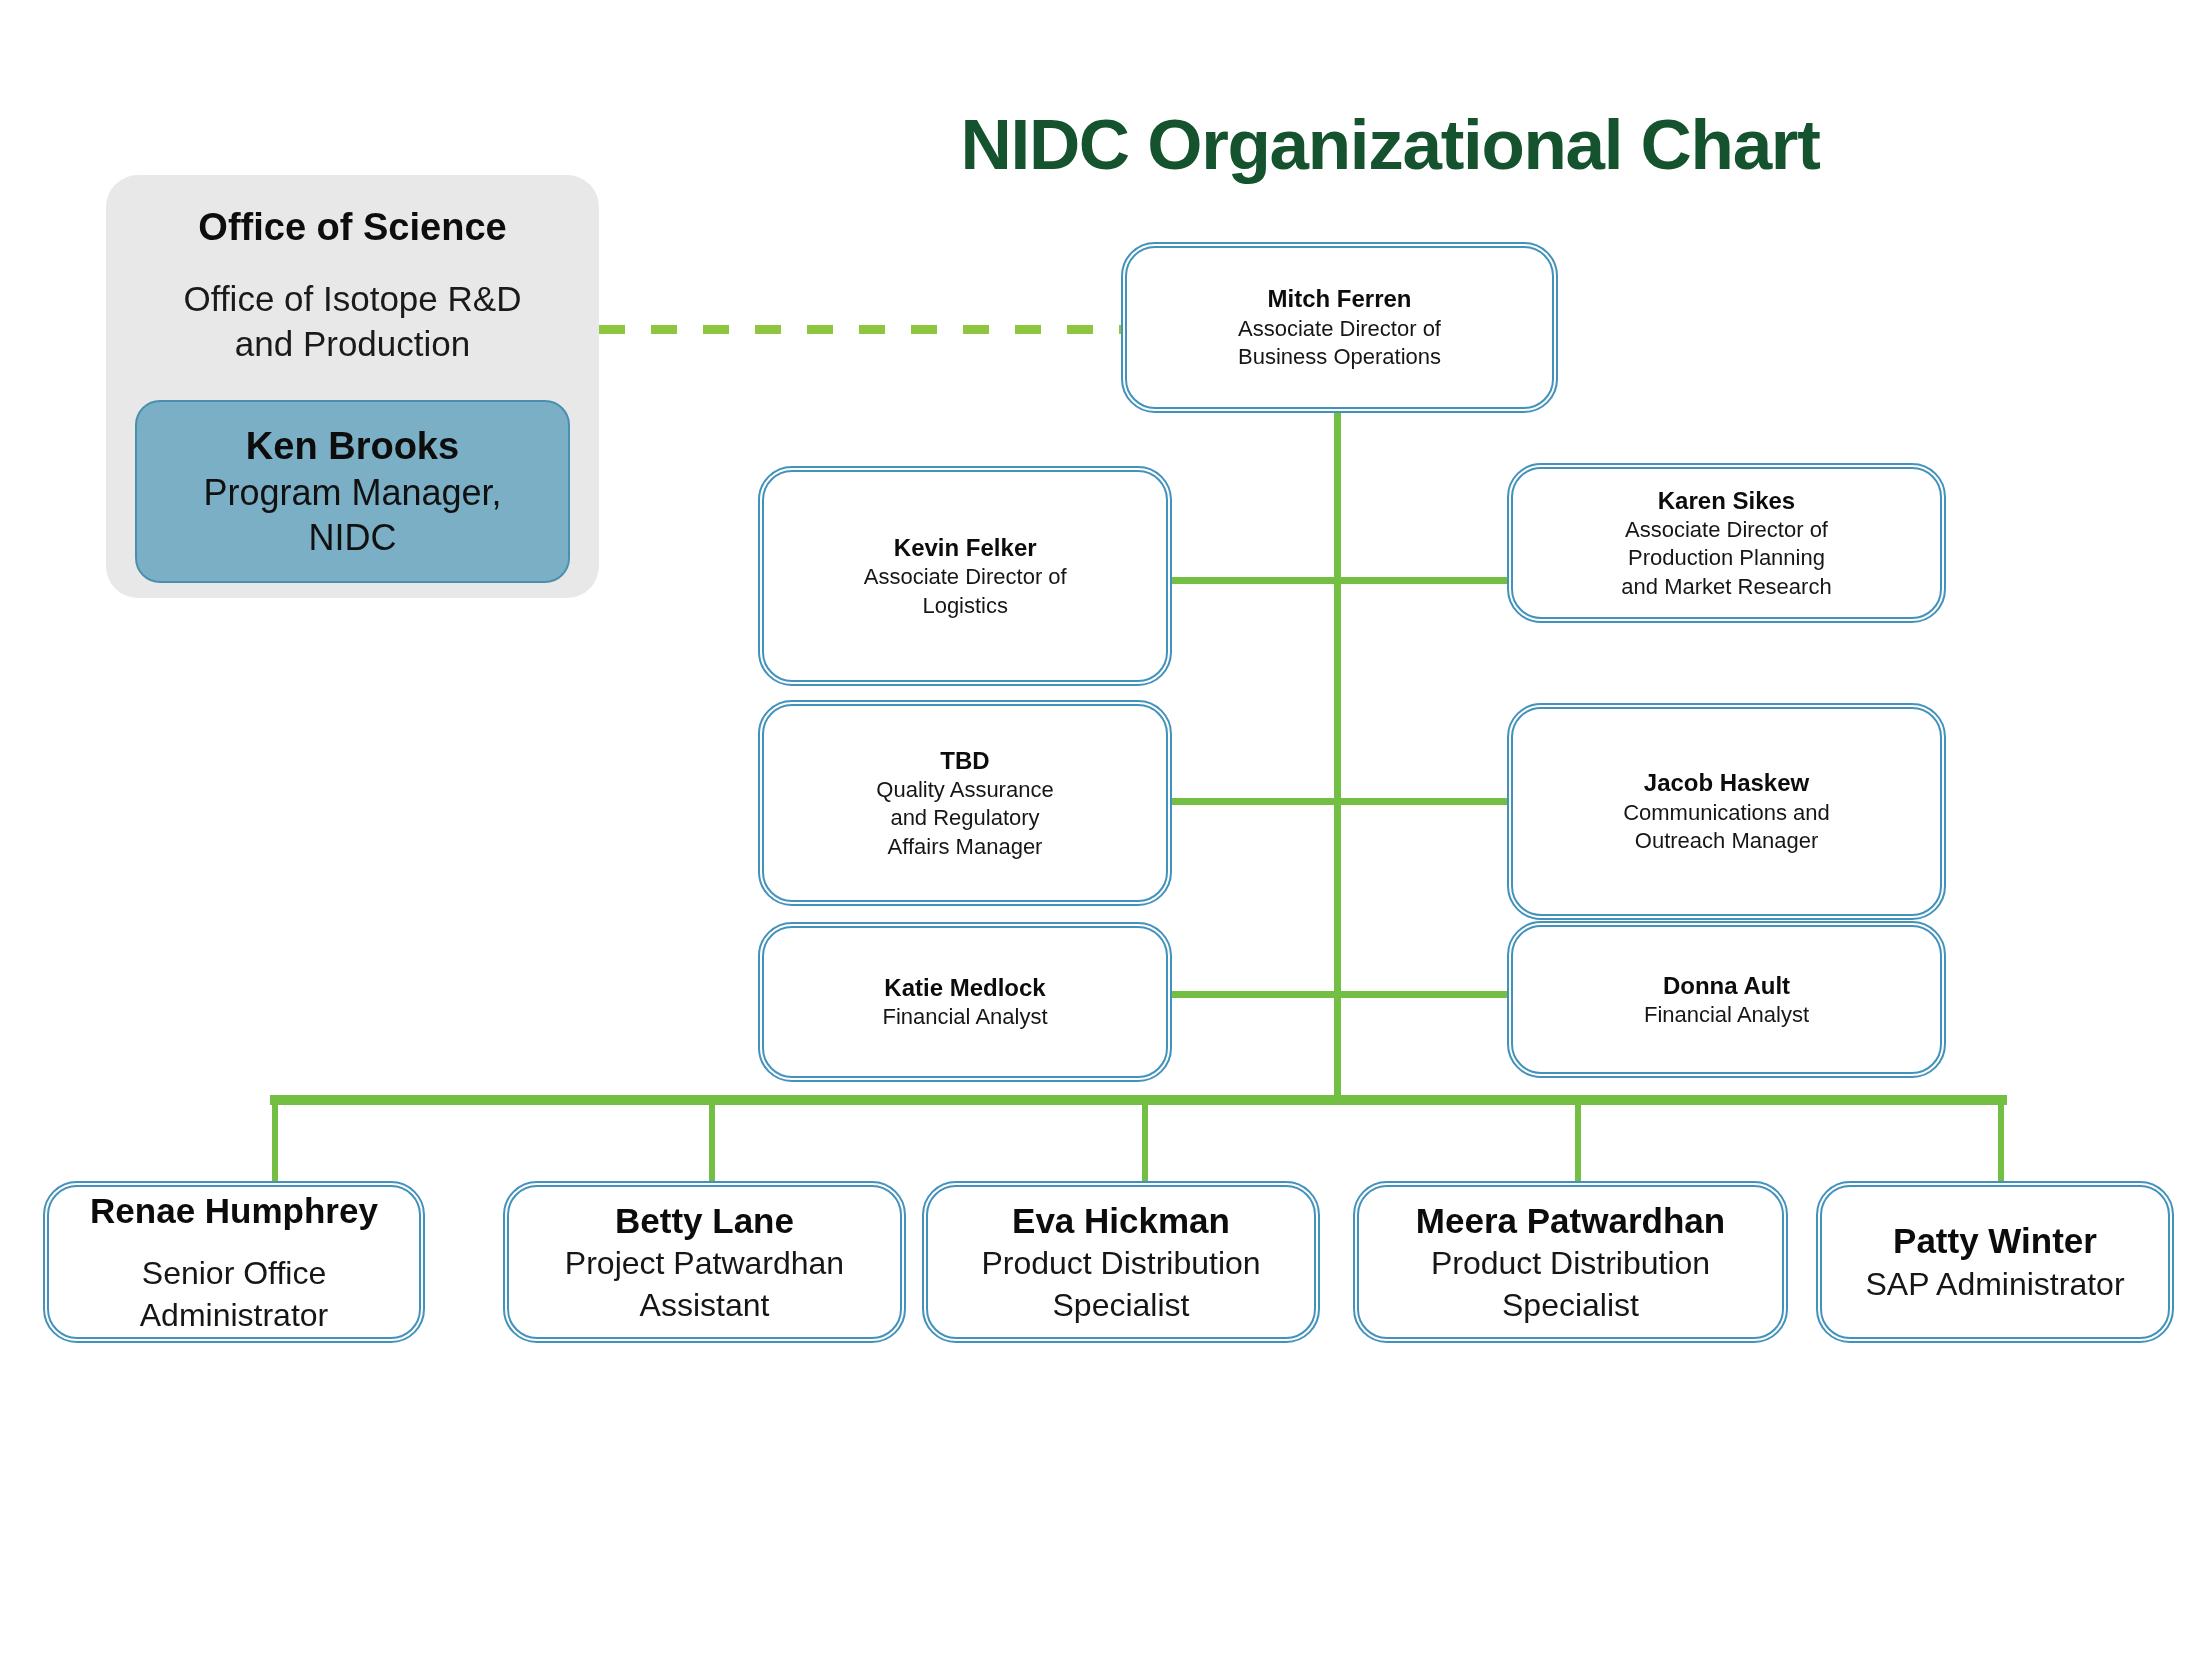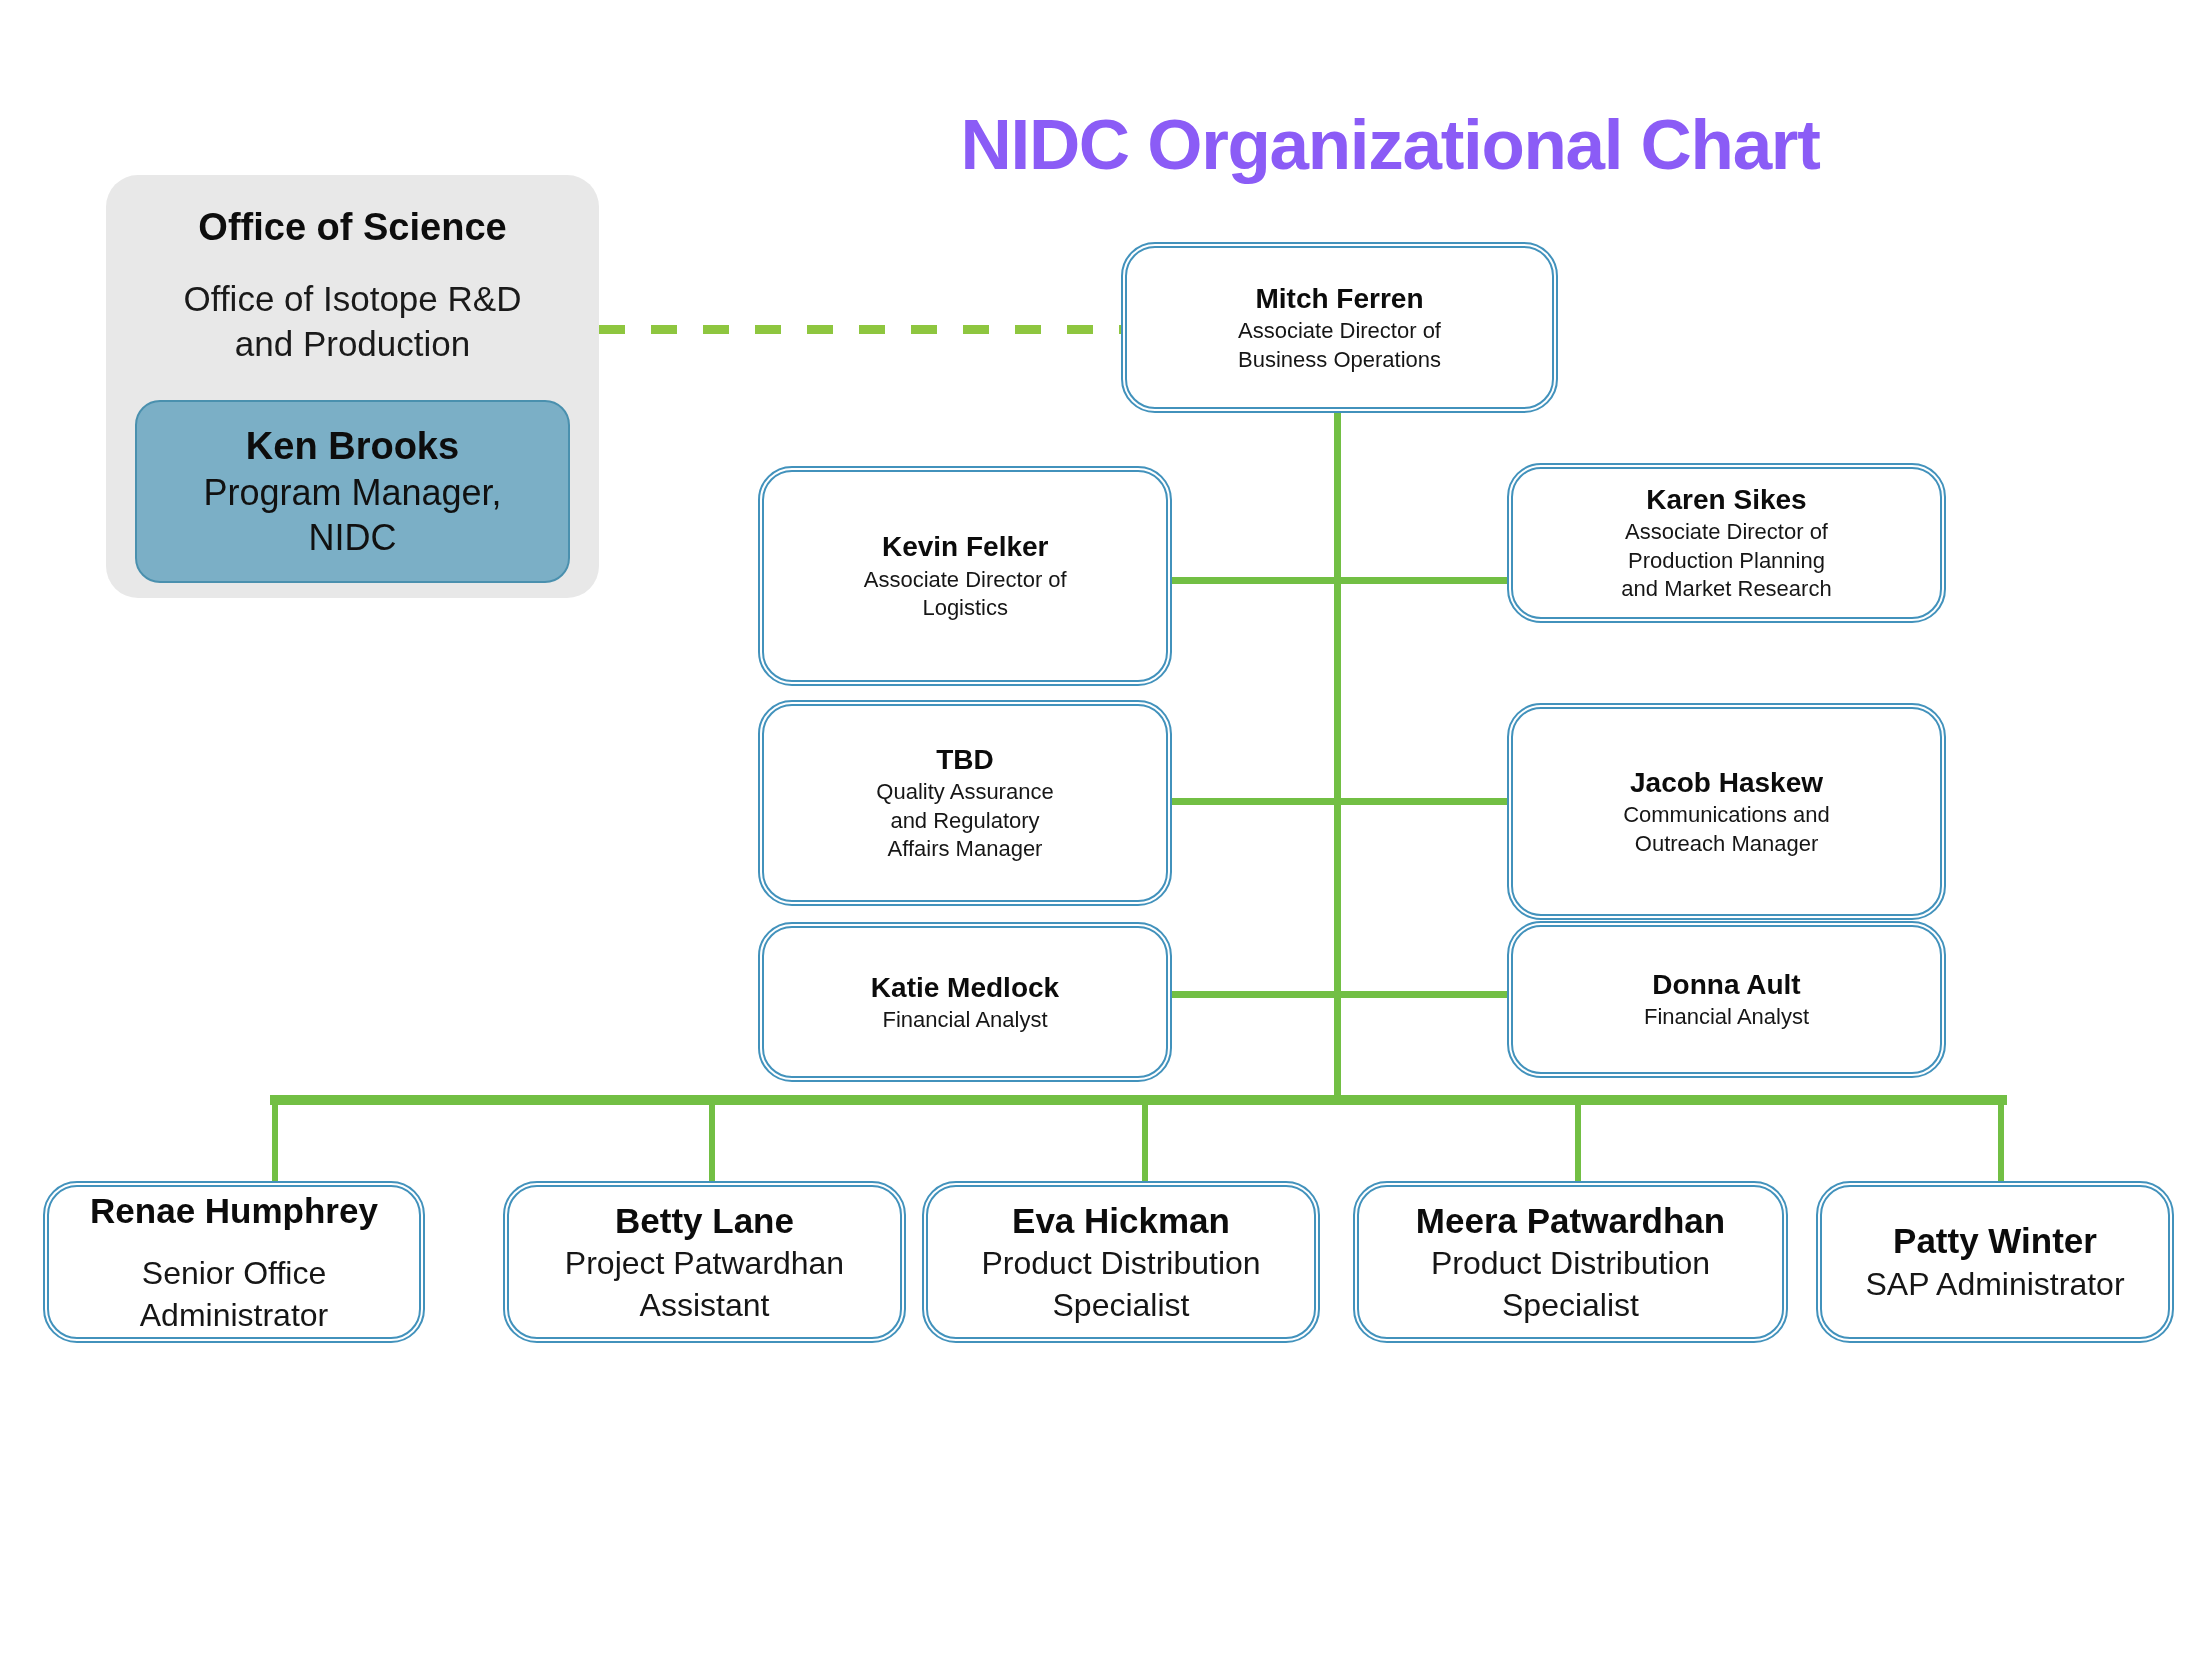--- a/index.html
+++ b/index.html
@@ -3,21 +3,21 @@
 <meta charset="utf-8">
 <style>
   html,body{margin:0;padding:0;background:#ffffff;}
   body{font-family:"Liberation Sans", sans-serif;}
   .canvas{position:relative;width:2205px;height:1654px;background:#ffffff;overflow:hidden;}
 
   
   .chart-title{
     position:absolute;left:887px;top:106px;width:1006px;
     text-align:center;font-size:71px;font-weight:bold;letter-spacing:-1.3px;
-    color:#8b5cf6;line-height:1.1;
+    color:#14532d;line-height:1.1;
   }
 
   
   .office-box{
     position:absolute;left:106px;top:175px;width:493px;height:423px;
     background:#E8E8E8;border-radius:32px;text-align:center;
   }
   .office-heading{margin-top:29px;font-size:38px;font-weight:bold;color:#0d0d0d;line-height:1.25;}
   .office-sub{margin-top:24px;font-size:35px;color:#1a1a1a;line-height:1.3;white-space:pre-line;}
   .manager-box{
@@ -47,21 +47,21 @@
   #drop-meera{left:1575px;}
   #drop-patty{left:1998px;}
 
   
   .node{
     position:absolute;background:#ffffff;
     border:6px double #4292BC;border-radius:34px;
     display:flex;flex-direction:column;justify-content:center;
     text-align:center;box-sizing:border-box;padding:4px 6.6px;
   }
-  .node-name{font-size:28px;font-weight:bold;color:#0c0c0c;line-height:1.3;}
+  .node-name{font-size:24px;font-weight:bold;color:#0c0c0c;line-height:1.3;}
   .node-title{font-size:22px;color:#161616;line-height:1.3;white-space:pre-line;}
 
   #node-mitch{left:1121px;top:242px;width:437px;height:171px;}
   #node-kevin{left:758px;top:466px;width:414px;height:220px;padding-left:7px;}
   #node-tbd{left:758px;top:700px;width:414px;height:206px;}
   #node-katie{left:758px;top:922px;width:414px;height:160px;}
   #node-karen{left:1507px;top:463px;width:439px;height:160px;}
   #node-jacob{left:1507px;top:703px;width:439px;height:217px;}
   #node-donna{left:1507px;top:921px;width:439px;height:157px;}
 

